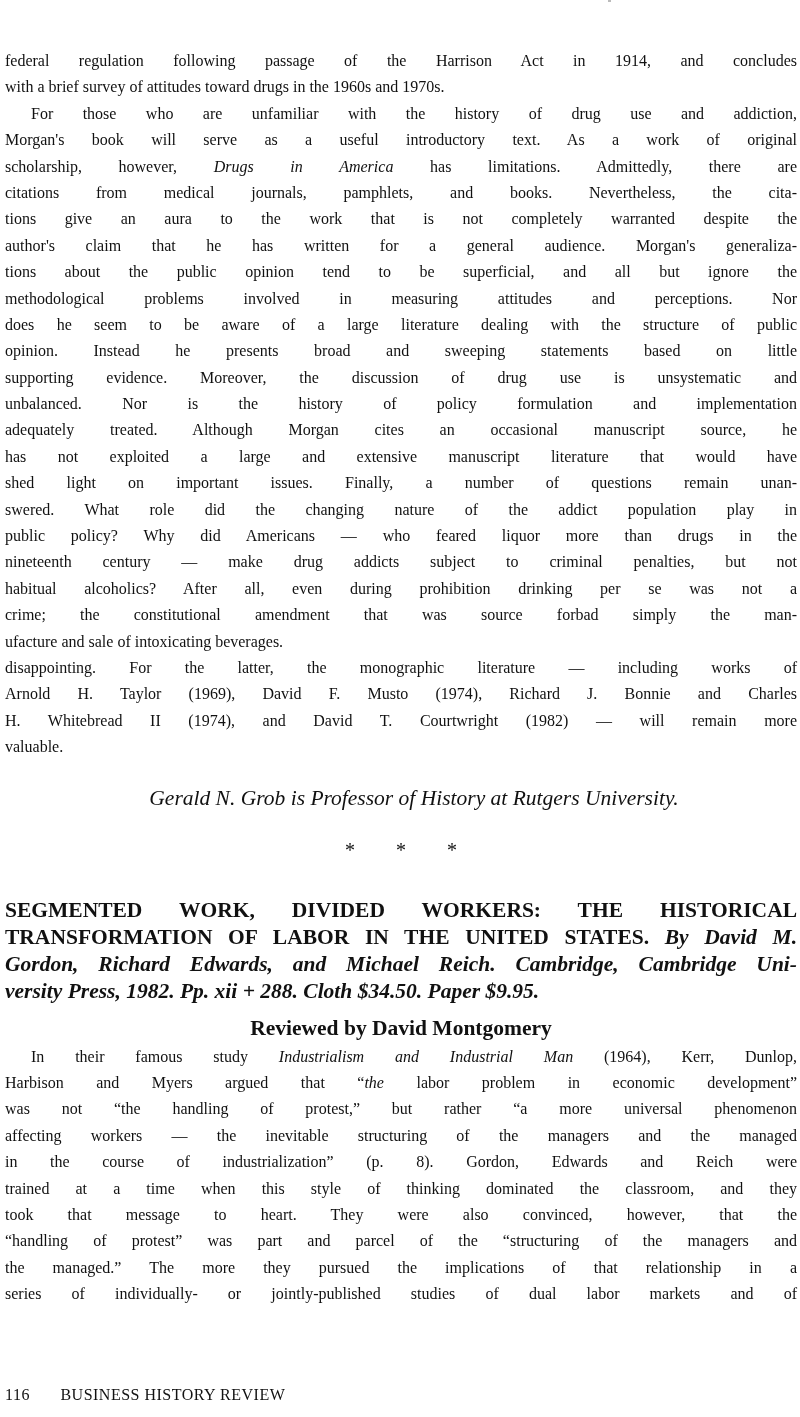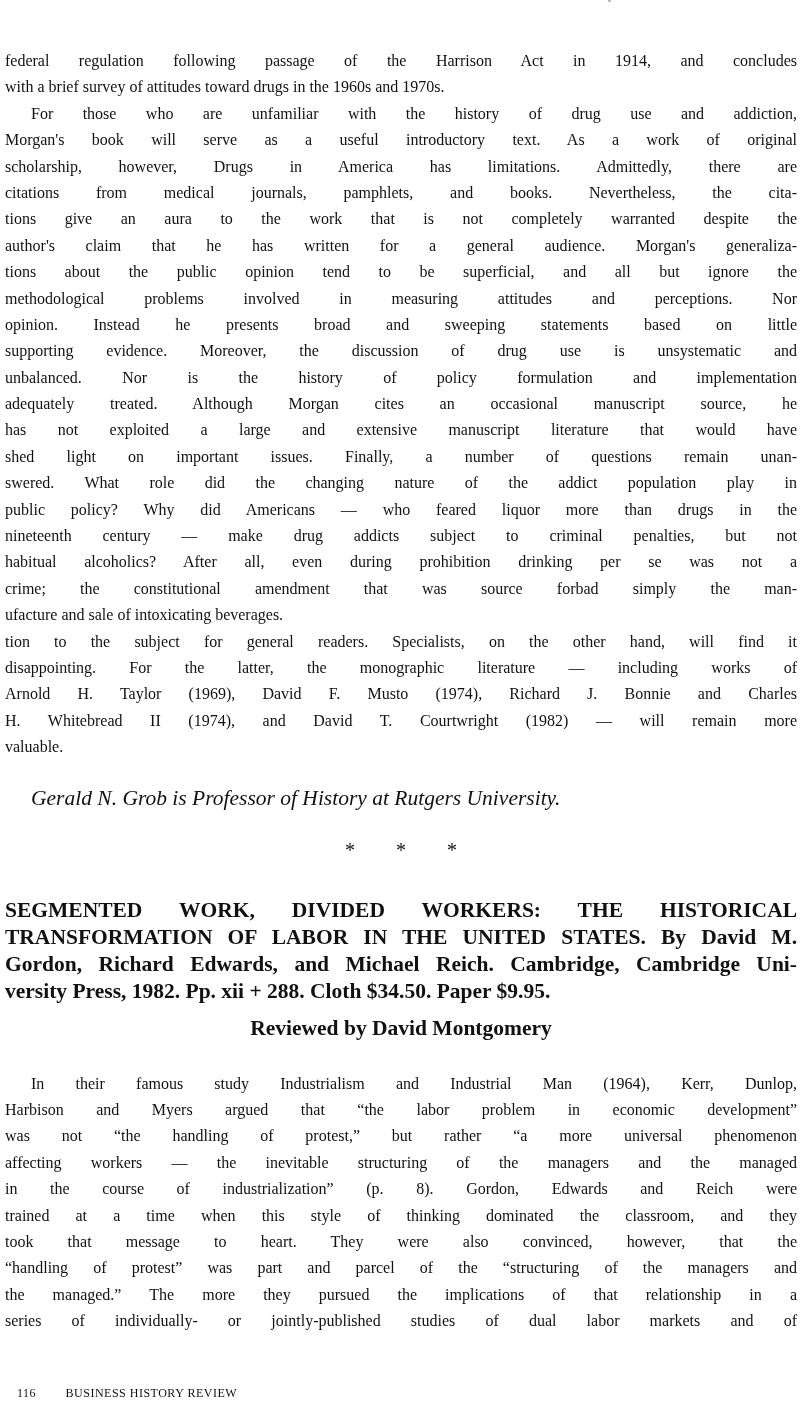--- a/index.html
+++ b/index.html
@@ -3,27 +3,27 @@
 <meta charset="utf-8">
 <style>
   html, body { margin: 0; padding: 0; background: #ffffff; }
   body { width: 800px; height: 1417px; position: relative; overflow: hidden;
          font-family: "Liberation Serif", "DejaVu Serif", serif; color: #111; }
   .page { position: absolute; left: 5px; top: 48px; width: 792px; }
   .line { display: block; font-size: 16px; line-height: 26.4px; height: 26.4px;
           white-space: nowrap; text-align: justify; text-align-last: justify; }
   .line.last { text-align-last: left; }
   .indent { padding-left: 26px; }
-  .it { }
-  .author { font-style: italic; font-size: 21.5px; line-height: 26px; padding-left: 26px; margin-top: 24px; }
+  .it { font-style: italic; }
+  .author { font-style: italic; font-size: 21.5px; line-height: 26px; padding-left: 26px; margin-top: 24px; text-align: center; }
   .stars { text-align: center; font-size: 20px; letter-spacing: 18px; margin-top: 28px; height: 30px; padding-left: 18px; }
   .title { font-weight: bold; margin-top: 28px; }
   .title .line { font-size: 21.5px; line-height: 27px; height: 27px; }
-  .reviewer { font-weight: bold; text-align: center; font-size: 21.5px; line-height: 27px; margin-top: 10px; margin-bottom: 29px; }
-  .footer { position: absolute; left: 17px; top: 1386px; font-size: 12px; letter-spacing: 0.5px; }
+  .reviewer { font-weight: bold; text-align: center; font-size: 21.5px; line-height: 27px; margin-top: 10px; margin-bottom: 2px; }
+  .footer { position: absolute; left: 5px; top: 1386px; font-size: 16px; letter-spacing: 0.5px; }
   .footer .num { margin-right: 26px; }
   .speck { position: absolute; left: 608px; top: 0px; width: 3px; height: 2px; background: #bbb; }
 </style>
 </head>
 <body>
 
 <div class="speck"></div>
 
 <div class="page">
   <div id="r1">
@@ -33,35 +33,35 @@
       </div>
       <div>
         <span class="line  indent">For those who are unfamiliar with the history of drug use and addiction,</span>
         <span class="line ">Morgan's book will serve as a useful introductory text. As a work of original</span>
         <span class="line ">scholarship, however, <span class="it">Drugs in America</span> has limitations. Admittedly, there are</span>
         <span class="line ">citations from medical journals, pamphlets, and books. Nevertheless, the cita-</span>
         <span class="line ">tions give an aura to the work that is not completely warranted despite the</span>
         <span class="line ">author's claim that he has written for a general audience. Morgan's generaliza-</span>
         <span class="line ">tions about the public opinion tend to be superficial, and all but ignore the</span>
         <span class="line ">methodological problems involved in measuring attitudes and perceptions. Nor</span>
+        <span class="line ">does he seem to be aware of a large literature dealing with the structure of public</span>
         <span class="line ">opinion. Instead he presents broad and sweeping statements based on little</span>
         <span class="line ">supporting evidence. Moreover, the discussion of drug use is unsystematic and</span>
         <span class="line ">unbalanced. Nor is the history of policy formulation and implementation</span>
         <span class="line ">adequately treated. Although Morgan cites an occasional manuscript source, he</span>
         <span class="line ">has not exploited a large and extensive manuscript literature that would have</span>
         <span class="line ">shed light on important issues. Finally, a number of questions remain unan-</span>
         <span class="line ">swered. What role did the changing nature of the addict population play in</span>
         <span class="line ">public policy? Why did Americans — who feared liquor more than drugs in the</span>
         <span class="line ">nineteenth century — make drug addicts subject to criminal penalties, but not</span>
         <span class="line ">habitual alcoholics? After all, even during prohibition drinking per se was not a</span>
         <span class="line ">crime; the constitutional amendment that was source forbad simply the man-</span>
         <span class="line  last">ufacture and sale of intoxicating beverages.</span>
       </div>
       <div>
-        <span class="line ">tion to the subject for general readers. Specialists, on the other hand, will find it</span>
         <span class="line ">disappointing. For the latter, the monographic literature — including works of</span>
         <span class="line ">Arnold H. Taylor (1969), David F. Musto (1974), Richard J. Bonnie and Charles</span>
         <span class="line ">H. Whitebread II (1974), and David T. Courtwright (1982) — will remain more</span>
         <span class="line  last">valuable.</span>
       </div>
     </div>
   <div class="author">Gerald N. Grob is Professor of History at Rutgers University.</div>
   <div class="stars">* * *</div>
   <div class="title" id="title">
       <span class="line"><span>SEGMENTED WORK, DIVIDED WORKERS: THE HISTORICAL</span></span>

